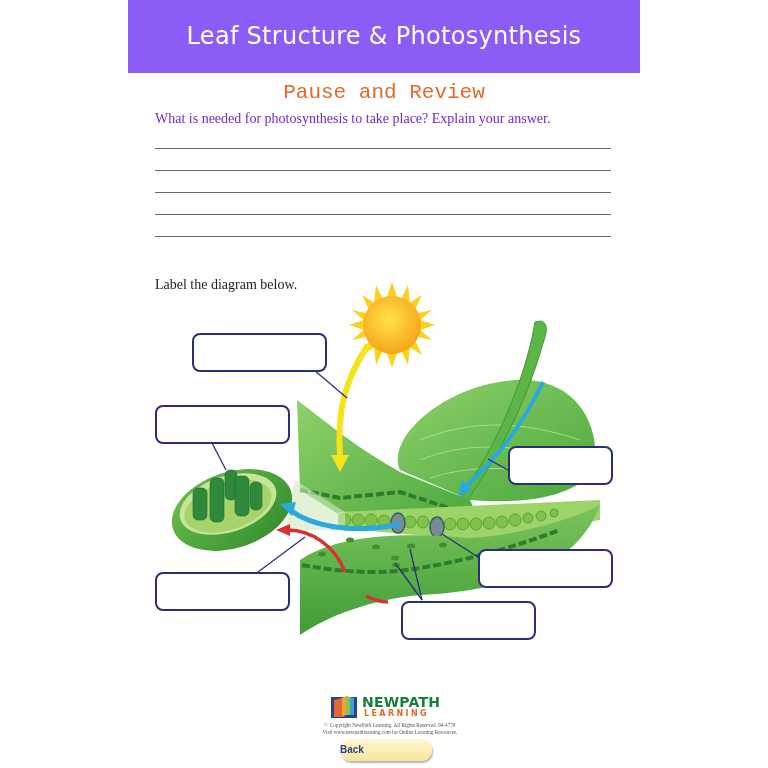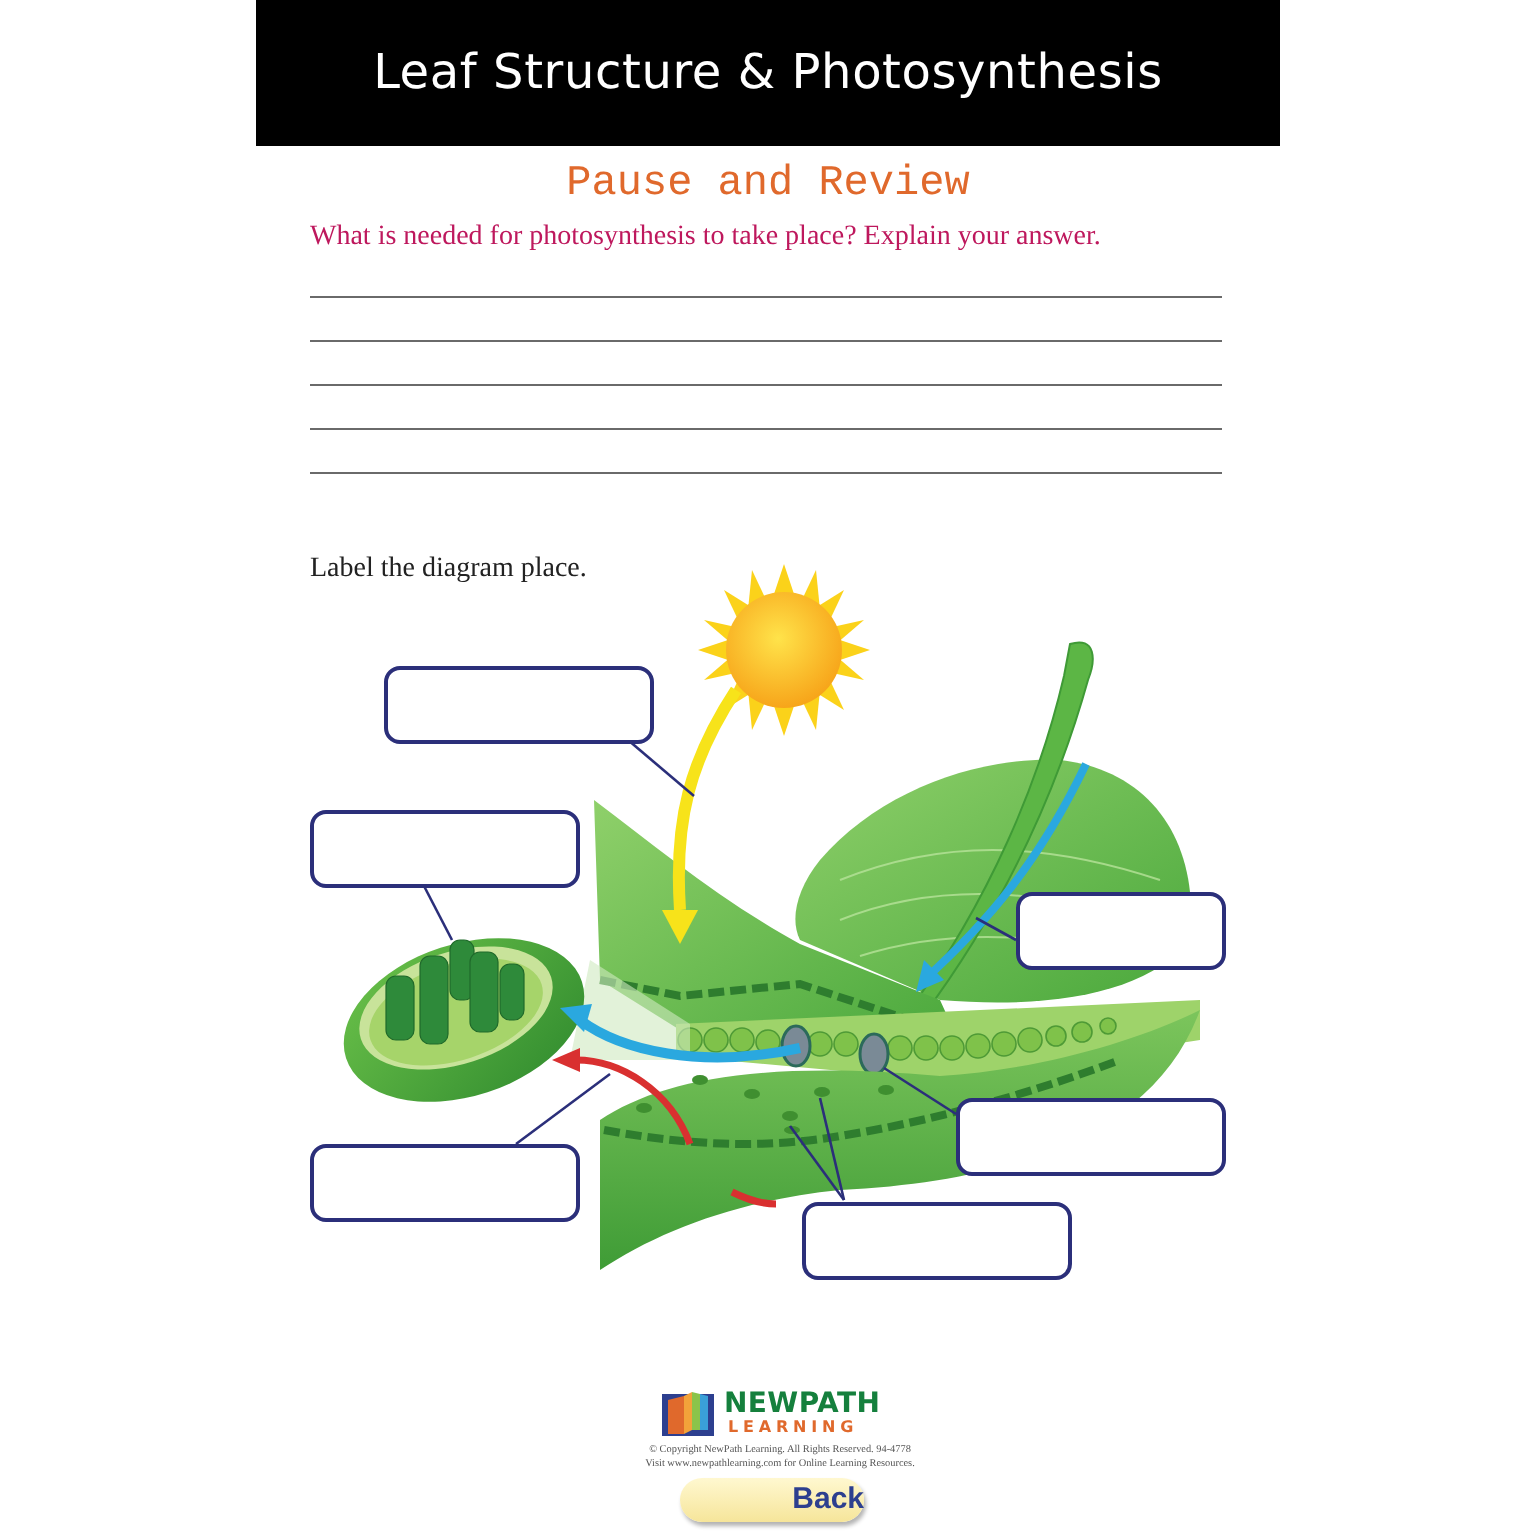--- a/index.html
+++ b/index.html
@@ -1,49 +1,49 @@
 <!DOCTYPE html>
 <html><head>
 <meta charset="utf-8">
 <style>
   html, body { margin:0; padding:0; background:#ffffff; }
   body { width:768px; height:768px; position:relative; overflow:hidden; font-family:"DejaVu Serif", serif; }
   .page { position:absolute; left:128px; top:0; width:512px; height:768px; background:#ffffff; }
-  .header { position:absolute; left:128px; top:0; width:512px; height:73px; background:#000000; }
+  .header { position:absolute; left:128px; top:0; width:512px; height:73px; background:#8b5cf6; }
   .header-title { position:absolute; left:0; right:0; top:22px; text-align:center; color:#ffffff; font-family:"DejaVu Sans", sans-serif; font-size:24px; letter-spacing:0.3px; }
   .section-title { position:absolute; left:128px; width:512px; top:81px; text-align:center; color:#e0692c; font-family:Liberation Mono, monospace; font-size:21px; }
-  .question { position:absolute; left:155px; top:111px; font-size:12.5px; color:#be185d; font-family:"Liberation Serif", serif; font-size:14px; }
+  .question { position:absolute; left:155px; top:111px; font-size:12.5px; color:#6d28d9; font-family:"Liberation Serif", serif; font-size:14px; }
   .answer-line { position:absolute; left:155px; width:456px; height:0; border-top:1.5px solid #6a6a6a; }
   .instruction { position:absolute; left:155px; top:277px; font-family:"Liberation Serif", serif; font-size:14px; color:#222; }
   .label-box { position:absolute; border:2px solid #2b2f7a; border-radius:8px; background:#ffffff; box-sizing:border-box; }
   .diagram { position:absolute; left:0; top:0; width:768px; height:768px; }
   .logo-text1 { position:absolute; left:362px; top:694px; color:#15803d; font-family:"DejaVu Sans", sans-serif; font-size:14px; font-weight:bold; letter-spacing:0.2px; }
   .logo-text2 { position:absolute; left:364px; top:709px; color:#e0692c; font-family:"DejaVu Sans", sans-serif; font-size:8px; font-weight:bold; letter-spacing:2.4px;text-align:center; }
   .copyright { position:absolute; left:280px; width:220px; top:722px; text-align:center; font-family:"Liberation Serif", serif; font-size:5.2px; color:#555; line-height:7px; }
-  .back-btn { position:absolute; left:340px; top:739px; width:92px; height:22px; border-radius:11px; background:linear-gradient(#fff8d0,#f6e59a); box-shadow:1px 2px 2px rgba(0,0,0,0.3); text-align:right; line-height:22px; color:#2d3f8f; font-family:"Liberation Sans", sans-serif; font-weight:bold; font-size:15px; cursor:pointer; }
+  .back-btn { position:absolute; left:340px; top:739px; width:92px; height:22px; border-radius:11px; background:linear-gradient(#fff8d0,#f6e59a); box-shadow:1px 2px 2px rgba(0,0,0,0.3); text-align:left; line-height:22px; color:#2d3f8f; font-family:"Liberation Sans", sans-serif; font-weight:bold; font-size:10px; cursor:pointer; }
 </style>
 </head>
 <body>
 
 <div class="page"></div>
 
 <div class="header">
   <div class="header-title">Leaf Structure &amp; Photosynthesis</div>
 </div>
 
 <div class="section-title">Pause and Review</div>
 <div class="question">What is needed for photosynthesis to take place? Explain your answer.</div>
 
 <div class="answer-line" style="top:148px"></div>
 <div class="answer-line" style="top:170px"></div>
 <div class="answer-line" style="top:192px"></div>
 <div class="answer-line" style="top:214px"></div>
 <div class="answer-line" style="top:236px"></div>
 
-<div class="instruction">Label the diagram place.</div>
+<div class="instruction">Label the diagram below.</div>
 
 <svg class="diagram" viewBox="0 0 768 768">
   <defs>
     <radialGradient id="sunG" cx="0.45" cy="0.4" r="0.6">
       <stop offset="0" stop-color="#ffe34a"></stop>
       <stop offset="1" stop-color="#f7a51a"></stop>
     </radialGradient>
     <linearGradient id="leafTop" x1="0" y1="0" x2="1" y2="1">
       <stop offset="0" stop-color="#8fd06a"></stop>
       <stop offset="1" stop-color="#4aa83c"></stop>

